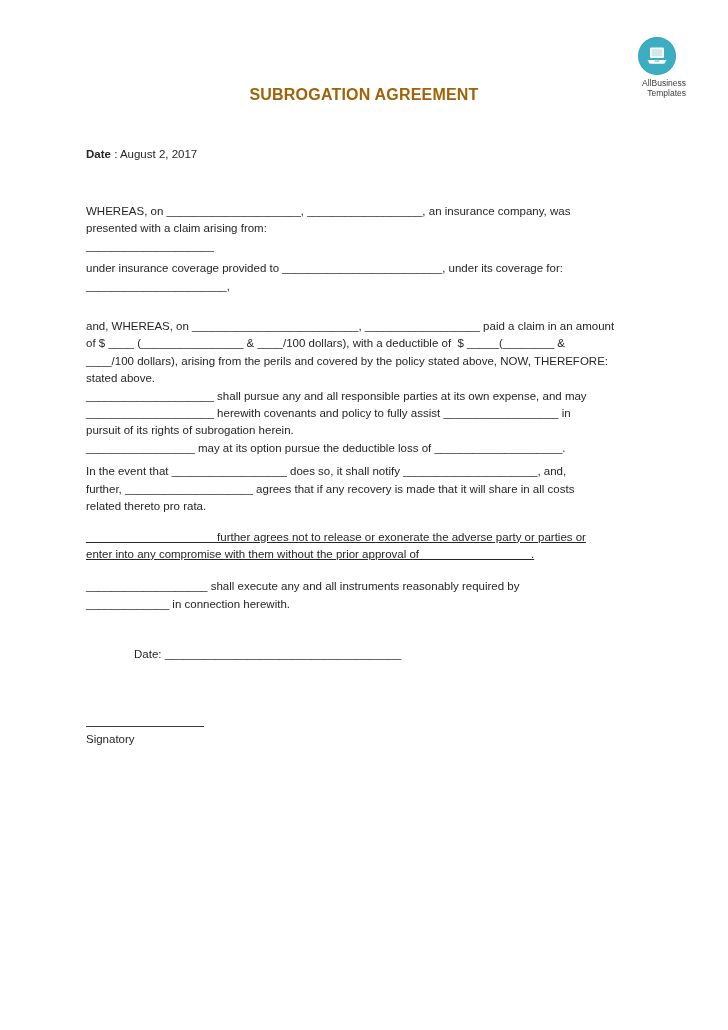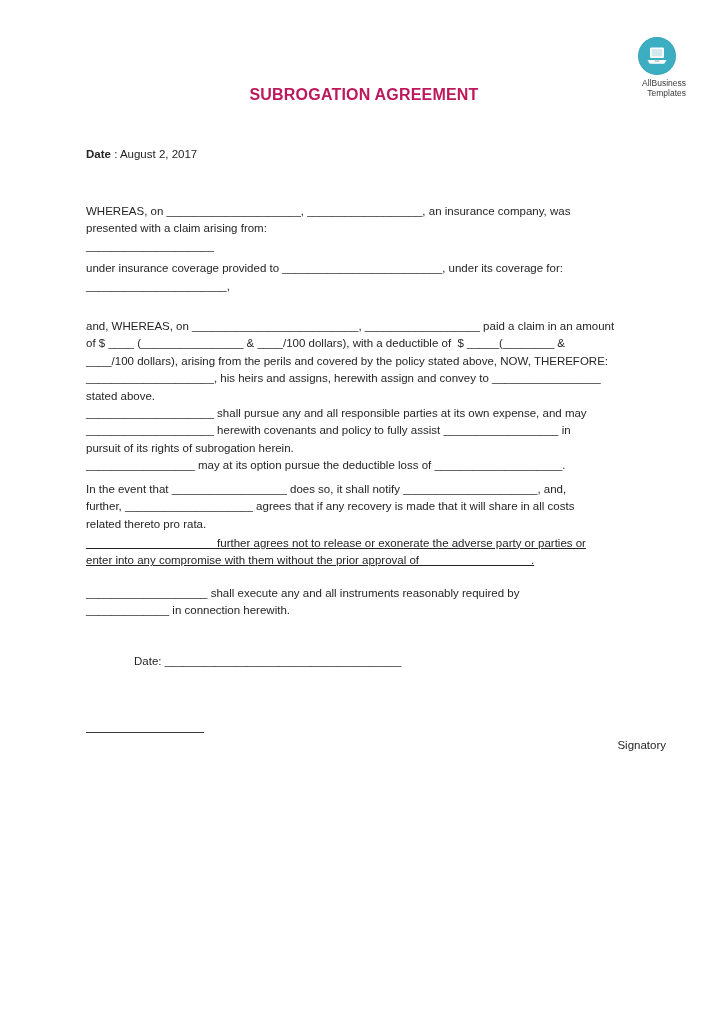--- a/index.html
+++ b/index.html
@@ -31,50 +31,50 @@
   .title {
     position:absolute;
     top:86px;
     left:0;
     width:100%;
     text-align:center;
     margin:0;
     font-size:16px;
     font-weight:bold;
     letter-spacing:0.2px;
-    color:#be185d;
+    color:#a16207;
   }
   .date-line {
     position:absolute;
     top:146px;
     left:86px;
     line-height:17.4px;
   }
   .bold { font-weight:bold; }
   .doc-body {
     position:absolute;
     top:203px;
     left:86px;
     width:580px;
   }
   .line { line-height:17.4px; white-space:pre; }
   .p1 { margin-bottom:5px; }
   .p2 { margin-bottom:23px; }
   .p3 { margin-bottom:6px; }
-  .p4 { margin-bottom:2px; }
+  .p4 { margin-bottom:13px; }
   .p5 { margin-bottom:15px;text-decoration:underline; }
   .p6 { margin-bottom:33px; }
   .date-row { margin-bottom:45px;padding-left:48px; }
   .sig-line {
     width:118px;
     height:17px;
     border-bottom:1px solid #3a3a3a;
     margin-bottom:4px;
   }
-  .sig-label { line-height:17.4px;text-align:right; }
+  .sig-label { line-height:17.4px; }
 </style>
 </head>
 <body>
 
 <div class="page">
 
   <div class="logo">
     <svg width="40" height="40" viewBox="0 0 40 40">
       <circle cx="20" cy="20" r="19" fill="#3caec2"></circle>
       <circle cx="20" cy="20" r="18.4" fill="none" stroke="#2d94a8" stroke-width="0.8" opacity="0.45"></circle>
@@ -100,21 +100,20 @@
         <div class="line">____________________</div>
       </div>
     <div class="para p2">
         <div class="line">under insurance coverage provided to _________________________, under its coverage for:</div>
         <div class="line">______________________,</div>
       </div>
     <div class="para p3">
         <div class="line">and, WHEREAS, on __________________________, __________________ paid a claim in an amount</div>
         <div class="line">of $ ____ (________________ &amp; ____/100 dollars), with a deductible of  $ _____(________ &amp;</div>
         <div class="line">____/100 dollars), arising from the perils and covered by the policy stated above, NOW, THEREFORE:</div>
-        <div class="line">____________________, his heirs and assigns, herewith assign and convey to _________________</div>
         <div class="line">stated above.</div>
         <div class="line">____________________ shall pursue any and all responsible parties at its own expense, and may</div>
         <div class="line">____________________ herewith covenants and policy to fully assist __________________ in</div>
         <div class="line">pursuit of its rights of subrogation herein.</div>
         <div class="line">_________________ may at its option pursue the deductible loss of ____________________.</div>
       </div>
     <div class="para p4">
         <div class="line">In the event that __________________ does so, it shall notify _____________________, and,</div>
         <div class="line">further, ____________________ agrees that if any recovery is made that it will share in all costs</div>
         <div class="line">related thereto pro rata.</div>

